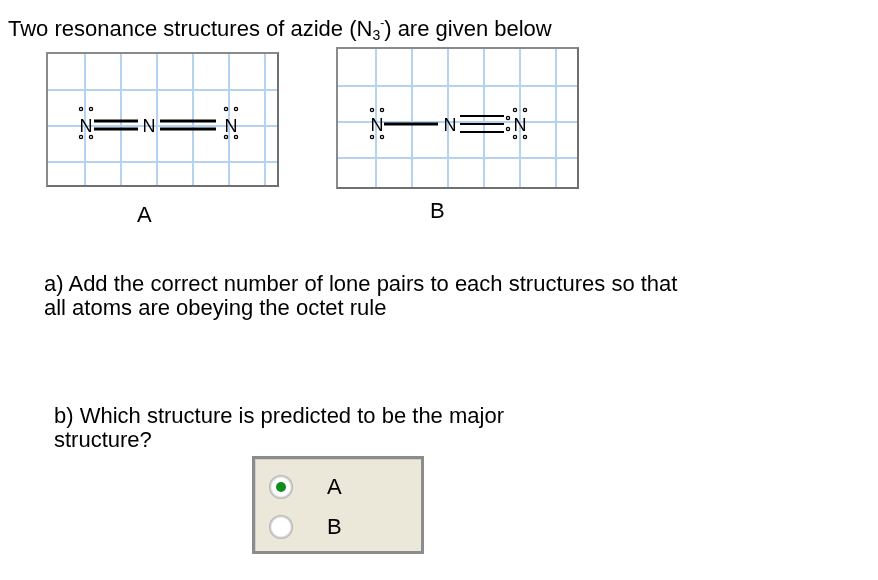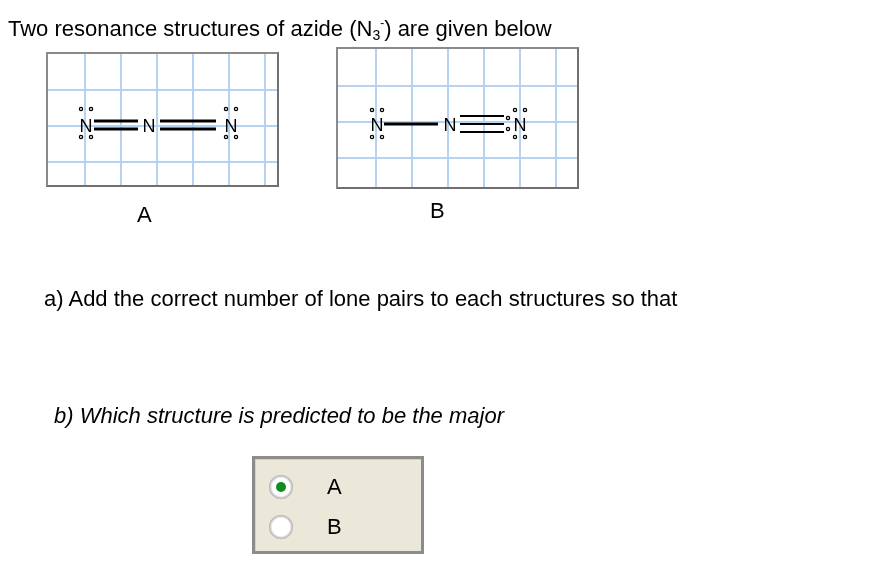--- a/index.html
+++ b/index.html
@@ -106,26 +106,28 @@
         <circle cx="187" cy="88" r="1.6"></circle>
       <circle cx="170" cy="69" r="1.6"></circle>
         <circle cx="170" cy="80" r="1.6"></circle>
     </g>
   </svg>
 </div>
 
 <div class="abs lbl" style="left:137px; top:203px;">A</div>
 <div class="abs lbl" style="left:430px; top:199px;">B</div>
 
-<div class="abs para" style="left:44px; top:287px;">
+<div class="abs para" style="left:44px; top:272px;">
   <div>a) Add the correct number of lone pairs to each structures so that</div>
+  <div>all atoms are obeying the octet rule</div>
 </div>
 
-<div class="abs para" style="left:54px; top:404px;font-style:italic;">
+<div class="abs para" style="left:54px; top:404px;">
   <div>b) Which structure is predicted to be the major</div>
+  <div>structure?</div>
 </div>
 
 <div class="abs radio-box">
   <div class="radio-row" style="top:13px;">
     <div class="radio">
         <div class="dot"></div>
       </div>
     <span class="radio-text">A</span>
   </div>
   <div class="radio-row" style="top:53px;">

